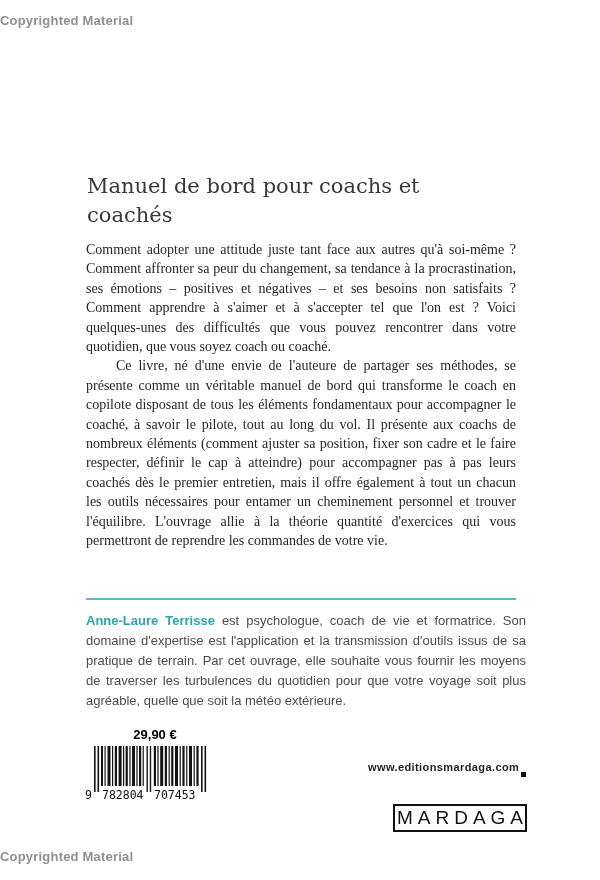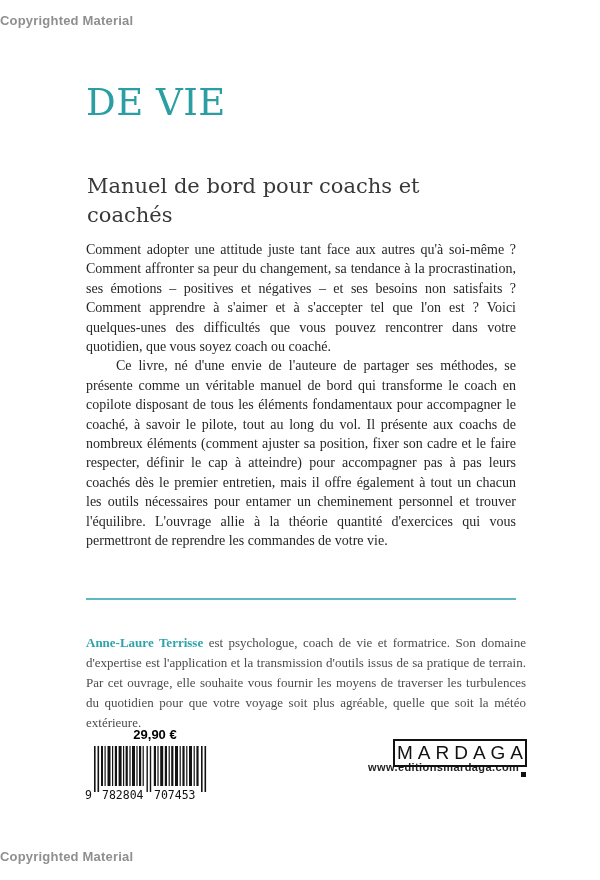--- a/index.html
+++ b/index.html
@@ -48,25 +48,24 @@
 
   .divider {
     position: absolute; left: 86px; top: 598px;
     width: 430px; height: 2px;
     background: #5fb9c1;
   }
 
   .bio {
     position: absolute; left: 86px; top: 611px;
     width: 440px;
-    font-family: Liberation Serif, serif;
+    font-family: Liberation Sans, sans-serif;
     font-size: 13px; line-height: 20px;
     color: #4c4c4c;
     text-align: justify;
-    margin-top: 22px;
   }
   .bio .author-name {
     color: #2fa3ab;
     font-weight: bold;
   }
 
   .price {
     position: absolute; left: 101px; top: 727px;
     width: 108px;
     text-align: center;
@@ -86,21 +85,21 @@
 
   .publisher-site {
     position: absolute; left: 368px; top: 761px;
     width: 140px;
     text-align: center;
     font: bold 11px/13px "Liberation Sans", sans-serif;
     color: #1f1f1f;
     letter-spacing: 0.4px;
   }
   .logo-box {
-    position: absolute; left: 393px; top: 739px;
+    position: absolute; left: 393px; top: 804px;
     width: 134px; height: 28px;
     border: 2px solid #111111;
     box-sizing: border-box;
     display: flex; align-items: center; justify-content: center;
     font-family: "Liberation Sans", sans-serif;
     font-size: 19px;
     color: #111111;
     letter-spacing: 5px;
     padding-left: 5px; 
   }
@@ -109,21 +108,20 @@
     width: 5px; height: 5px;
     background: #111111;
   }
 </style>
 </head>
 <body>
 
 <div class="copyright top">Copyrighted Material</div>
 
 <div class="book-title">
-  <div>DE VIE</div>
 </div>
 
 <div class="book-subtitle">Manuel de bord pour coachs et coachés</div>
 
 <div class="body-copy">
   <p>Comment adopter une attitude juste tant face aux autres qu'à soi-même ? Comment affronter sa peur du changement, sa tendance à la procrastination, ses émotions – positives et négatives – et ses besoins non satisfaits ? Comment apprendre à s'aimer et à s'accepter tel que l'on est ? Voici quelques-unes des difficultés que vous pouvez rencontrer dans votre quotidien, que vous soyez coach ou coaché.</p>
   <p>Ce livre, né d'une envie de l'auteure de partager ses méthodes, se présente comme un véritable manuel de bord qui transforme le coach en copilote disposant de tous les éléments fondamentaux pour accompagner le coaché, à savoir le pilote, tout au long du vol. Il présente aux coachs de nombreux éléments (comment ajuster sa position, fixer son cadre et le faire respecter, définir le cap à atteindre) pour accompagner pas à pas leurs coachés dès le premier entretien, mais il offre également à tout un chacun les outils nécessaires pour entamer un cheminement personnel et trouver l'équilibre. L'ouvrage allie à la théorie quantité d'exercices qui vous permettront de reprendre les commandes de votre vie.</p>
 </div>
 
 <div class="divider"></div>

